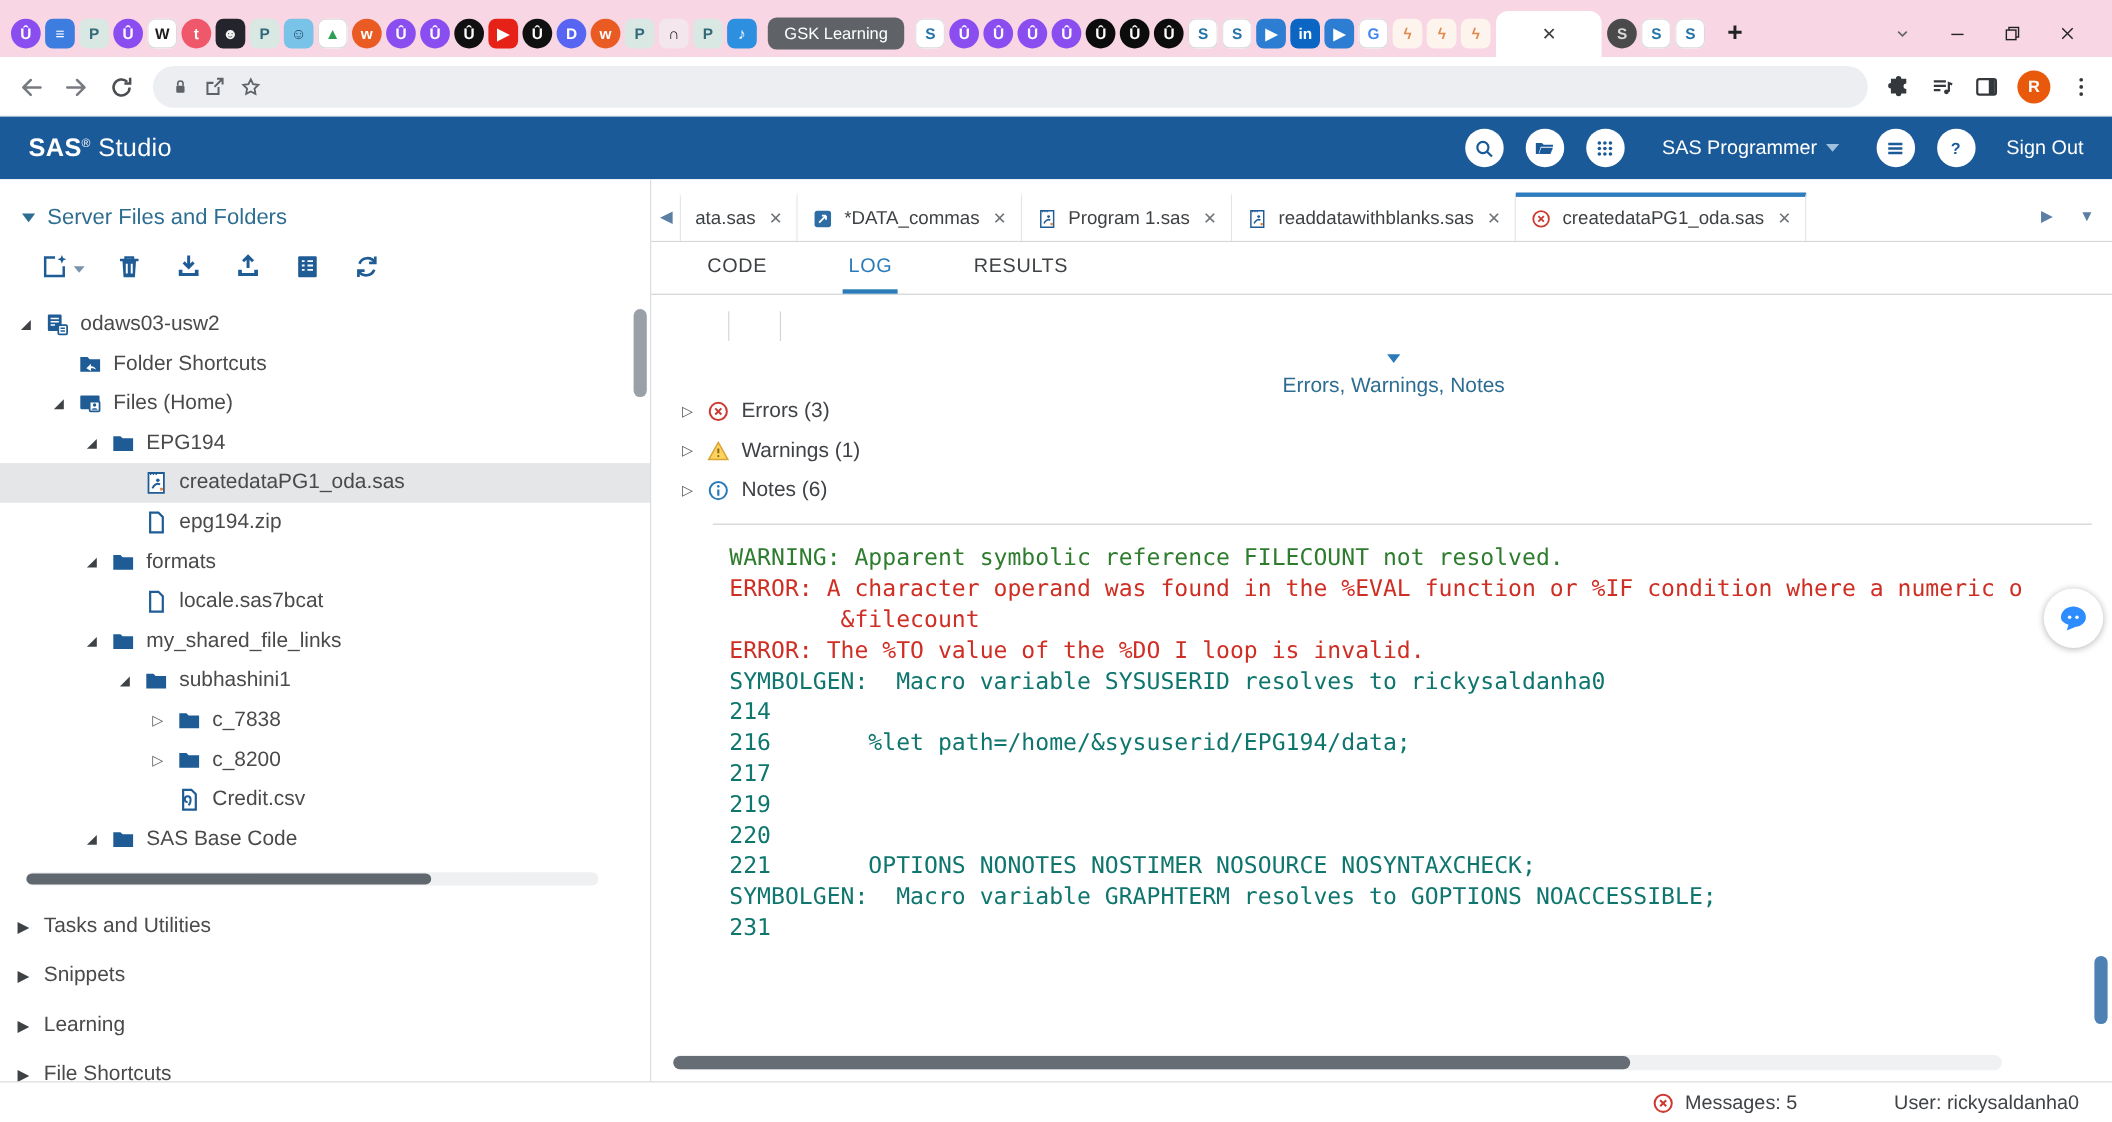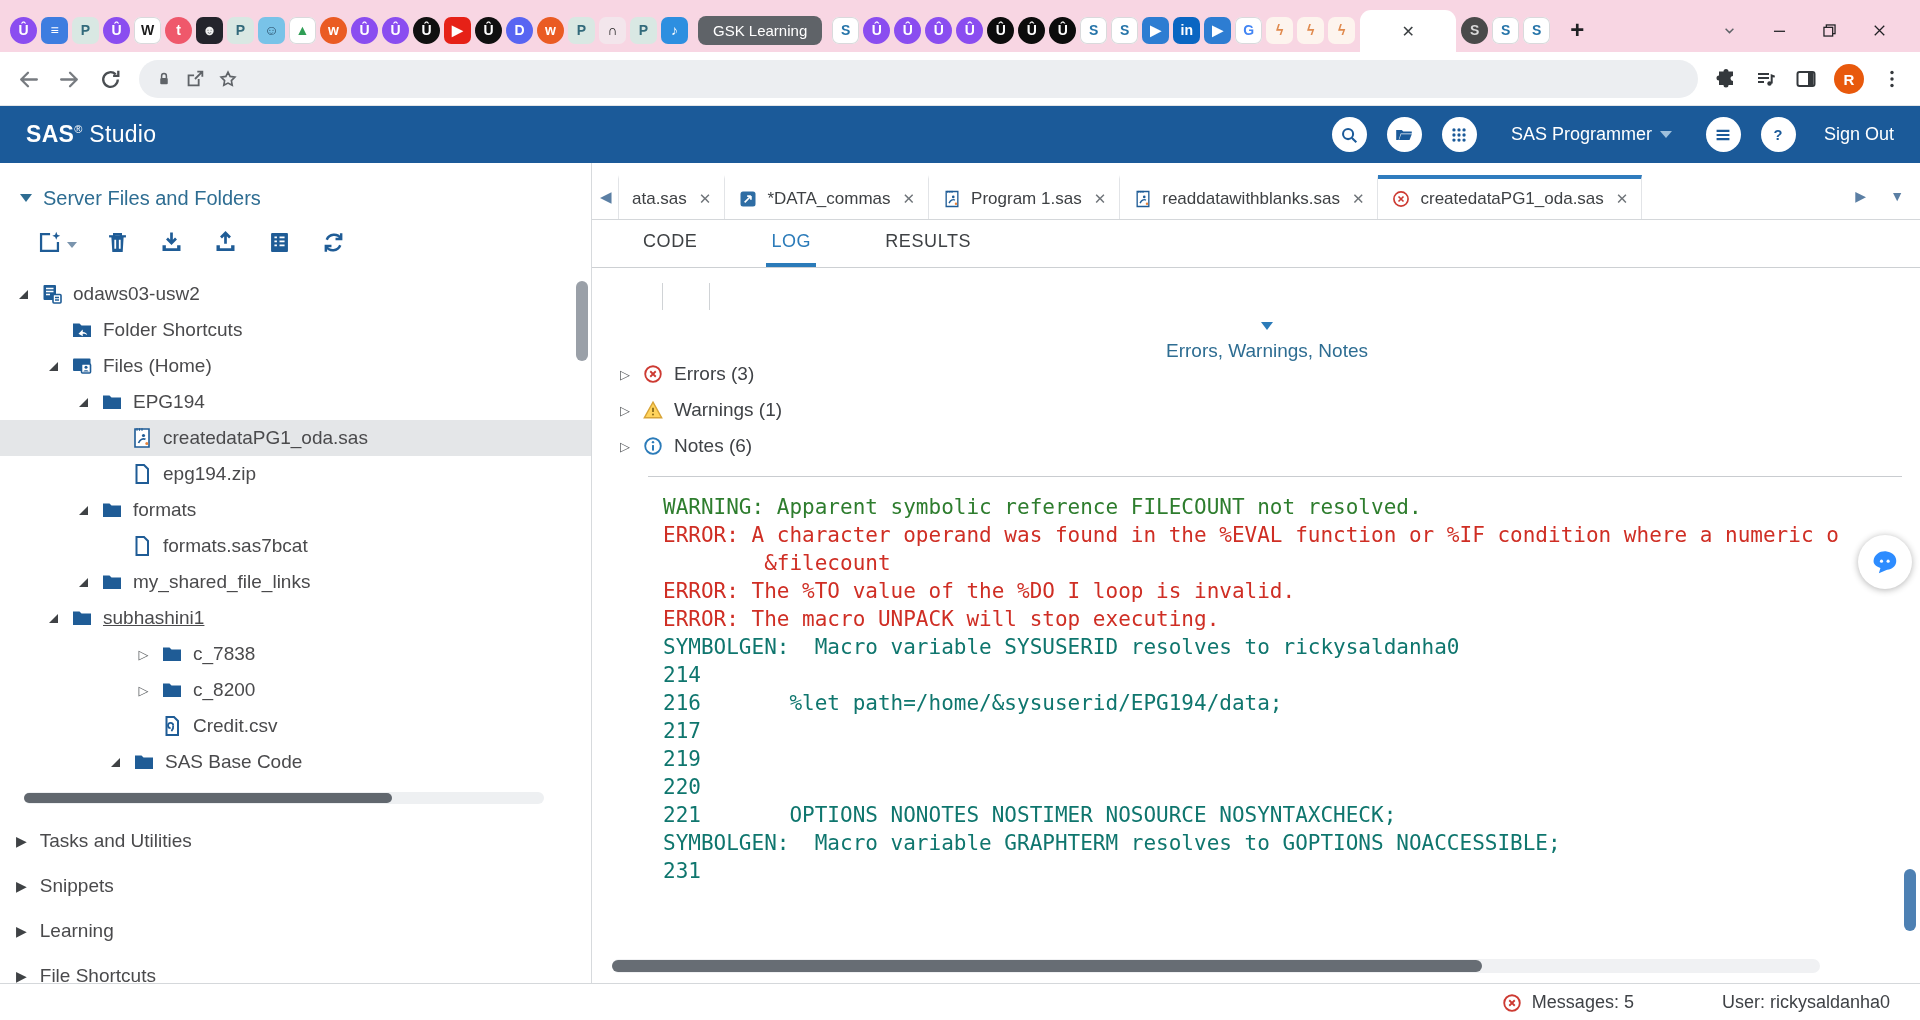--- a/index.html
+++ b/index.html
@@ -418,32 +418,32 @@
             <span class="tree-ic"><svg viewBox="0 0 24 24">
                 <path d="M3 5.5h6.5l2 2H21V19H3z" fill="currentColor"></path>
               </svg></span>
             <span>formats</span>
           </div>
           <div class="tree-row" style="padding-left: 106px;">
             <span class="expander"></span>
             <span class="tree-ic"><svg viewBox="0 0 24 24">
                 <path d="M6.5 3h7.5l4 4v14H6.5z" stroke="currentColor" fill="none" stroke-width="2"></path>
               </svg></span>
-            <span>formats.sas7bcat</span>
+            <span>locale.sas7bcat</span>
           </div>
           <div class="tree-row" style="padding-left: 76px;">
             <span class="expander">
               <span class="exp-open"></span>
             </span>
             <span class="tree-ic"><svg viewBox="0 0 24 24">
                 <path d="M3 5.5h6.5l2 2H21V19H3z" fill="currentColor"></path>
               </svg></span>
             <span>my_shared_file_links</span>
           </div>
-          <div class="tree-row" style="padding-left: 46px; text-decoration: underline;">
+          <div class="tree-row" style="padding-left: 106px;">
             <span class="expander">
               <span class="exp-open"></span>
             </span>
             <span class="tree-ic"><svg viewBox="0 0 24 24">
                 <path d="M3 5.5h6.5l2 2H21V19H3z" fill="currentColor"></path>
               </svg></span>
             <span>subhashini1</span>
           </div>
           <div class="tree-row" style="padding-left: 136px;">
             <span class="expander exp-closed">▷</span>
@@ -461,21 +461,21 @@
           </div>
           <div class="tree-row" style="padding-left: 136px;">
             <span class="expander"></span>
             <span class="tree-ic"><svg viewBox="0 0 24 24">
                 <path d="M6.5 3h7.5l4 4v14H6.5z" stroke="currentColor" fill="none" stroke-width="2"></path>
                 <path d="M13.2 11.5a2.6 2.6 0 1 0-2.6 2.6" stroke="currentColor" fill="none" stroke-width="1.8"></path>
                 <path d="M13.2 11.5c.3 2.4-.4 4.2-1.8 5.6" stroke="currentColor" fill="none" stroke-width="1.8"></path>
               </svg></span>
             <span>Credit.csv</span>
           </div>
-          <div class="tree-row" style="padding-left: 76px; margin-left: 32px;">
+          <div class="tree-row" style="padding-left: 76px;">
             <span class="expander">
               <span class="exp-open"></span>
             </span>
             <span class="tree-ic"><svg viewBox="0 0 24 24">
                 <path d="M3 5.5h6.5l2 2H21V19H3z" fill="currentColor"></path>
               </svg></span>
             <span>SAS Base Code</span>
           </div>
         </div>
       <div class="h-scroll">
@@ -606,21 +606,20 @@
           </div>
       </div>
 
       <div class="log-divider"></div>
 
       <div class="log-area" id="log-area">
           <div class="log-line warning">WARNING: Apparent symbolic reference FILECOUNT not resolved.</div>
           <div class="log-line error">ERROR: A character operand was found in the %EVAL function or %IF condition where a numeric o</div>
           <div class="log-line error">        &amp;filecount</div>
           <div class="log-line error">ERROR: The %TO value of the %DO I loop is invalid.</div>
-          <div class="log-line error">ERROR: The macro UNPACK will stop executing.</div>
           <div class="log-line plain">SYMBOLGEN:  Macro variable SYSUSERID resolves to rickysaldanha0</div>
           <div class="log-line plain">214</div>
           <div class="log-line plain">216       %let path=/home/&amp;sysuserid/EPG194/data;</div>
           <div class="log-line plain">217</div>
           <div class="log-line plain">219</div>
           <div class="log-line plain">220</div>
           <div class="log-line plain">221       OPTIONS NONOTES NOSTIMER NOSOURCE NOSYNTAXCHECK;</div>
           <div class="log-line plain">SYMBOLGEN:  Macro variable GRAPHTERM resolves to GOPTIONS NOACCESSIBLE;</div>
           <div class="log-line plain">231</div>
         </div>

